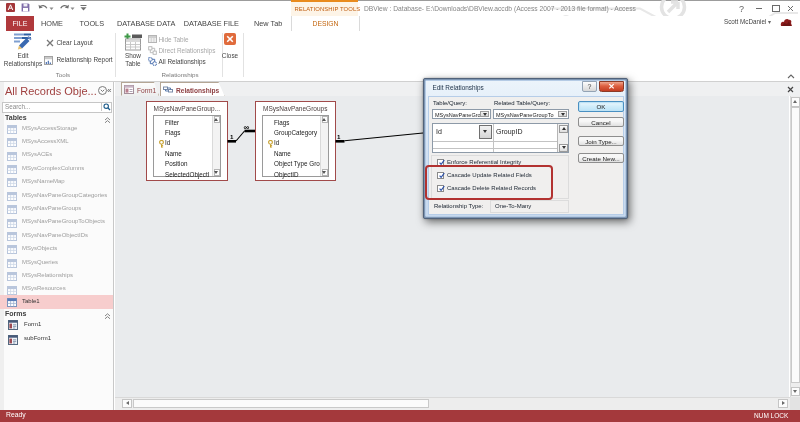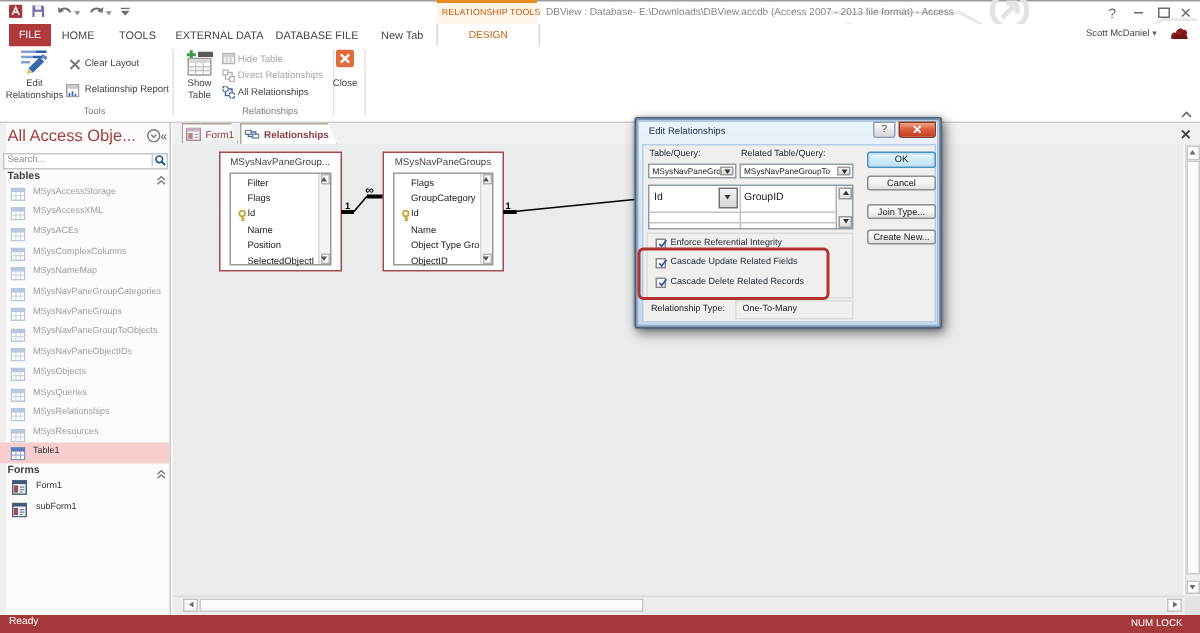--- a/index.html
+++ b/index.html
@@ -116,21 +116,21 @@
       <path d="M1 1 L6 6 M6 1 L1 6" stroke="#6a6a6a" stroke-width="1"></path>
     </svg>
   <div class="abs ctx">
       <span>RELATIONSHIP TOOLS</span>
     </div>
 
   <div class="abs tabsrow"></div>
   <div class="abs filetab" style="top:16px">FILE</div>
   <div class="abs rtab" style="left:40px;top:16px;width:23px">HOME</div>
   <div class="abs rtab" style="left:78px;top:16px;width:26px">TOOLS</div>
-  <div class="abs rtab" style="left:117px;top:16px;width:52px">EXTERNAL DATA</div>
+  <div class="abs rtab" style="left:117px;top:16px;width:52px">DATABASE DATA</div>
   <div class="abs rtab" style="left:183px;top:16px;width:56px">DATABASE FILE</div>
   <div class="abs rtab" style="left:254px;top:16px;width:27px">New Tab</div>
   <div class="abs designtab" style="top:15.5px">DESIGN</div>
   <div class="abs usernm">Scott McDaniel <span style="font-size:6px;color:#666">▾</span></div>
   <svg class="abs" style="left:779px;top:17px;width:14px;height:11px" viewBox="0 0 14 11">
       <path d="M2 9 C1 6 3 4 5 5 C5 2 9 1 10 3 C12 2 13 5 12 6 L13 9 Z" fill="#8c1d1d"></path>
       <path d="M3 9 L5 6 L8 7 L10 4 L12 9 Z" fill="#6d1414"></path>
     </svg>
 
   <div class="abs ribbon"></div>
@@ -193,21 +193,21 @@
     </svg>
   <div class="abs rib-big" style="left:208px;top:52px;width:44px">Close</div>
   <div class="abs gsep" style="left:243px;top:33px"></div>
 
   <svg class="abs" style="left:787px;top:74px;width:8px;height:5px" viewBox="0 0 8 5">
       <path d="M1 4 L4 1 L7 4" stroke="#666" stroke-width="1.1" fill="none"></path>
     </svg>
 
   <div class="abs nav"></div>
   <div class="abs" style="left:0;top:82px;width:3.5px;height:327.5px;background:#efefef"></div>
-  <div class="abs navhdr">All Access Obje...</div>
+  <div class="abs navhdr">All Records Obje...</div>
   <svg class="abs" style="left:98px;top:86px;width:9px;height:9px" viewBox="0 0 9 9">
       <circle cx="4.5" cy="4.5" r="4" fill="none" stroke="#7a7a7a"></circle>
       <path d="M2.8 3.8 L4.5 5.5 L6.2 3.8" stroke="#7a7a7a" fill="none"></path>
     </svg>
   <div class="abs" style="left:107px;top:86px;font-size:8px;color:#555">«</div>
   <div class="abs navsearch"></div>
   <div class="abs" style="left:5px;top:103px;font-size:6.3px;color:#8a8a8a">Search...</div>
   <div class="abs" style="left:101px;top:102px;width:1px;height:9px;background:#c6c6c6"></div>
   <svg class="abs" style="left:103px;top:103px;width:8px;height:8px" viewBox="0 0 8 8">
       <circle cx="3.2" cy="3.2" r="2.2" fill="none" stroke="#1b5a8a" stroke-width="1.1"></circle>

